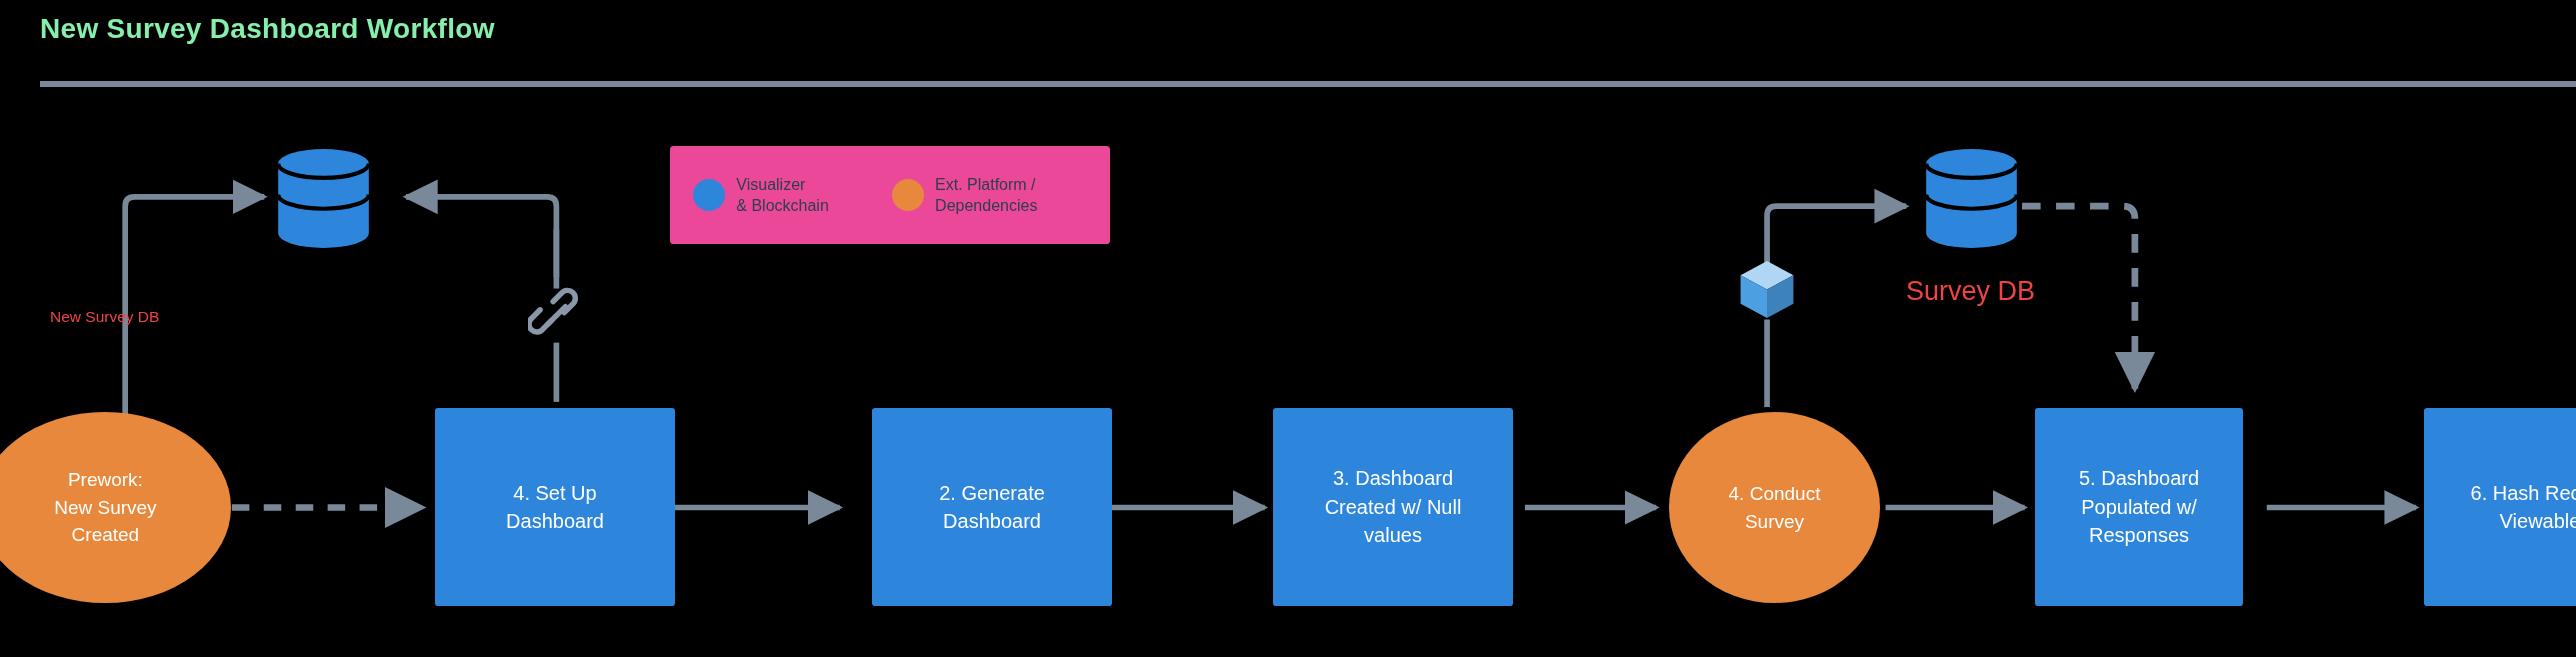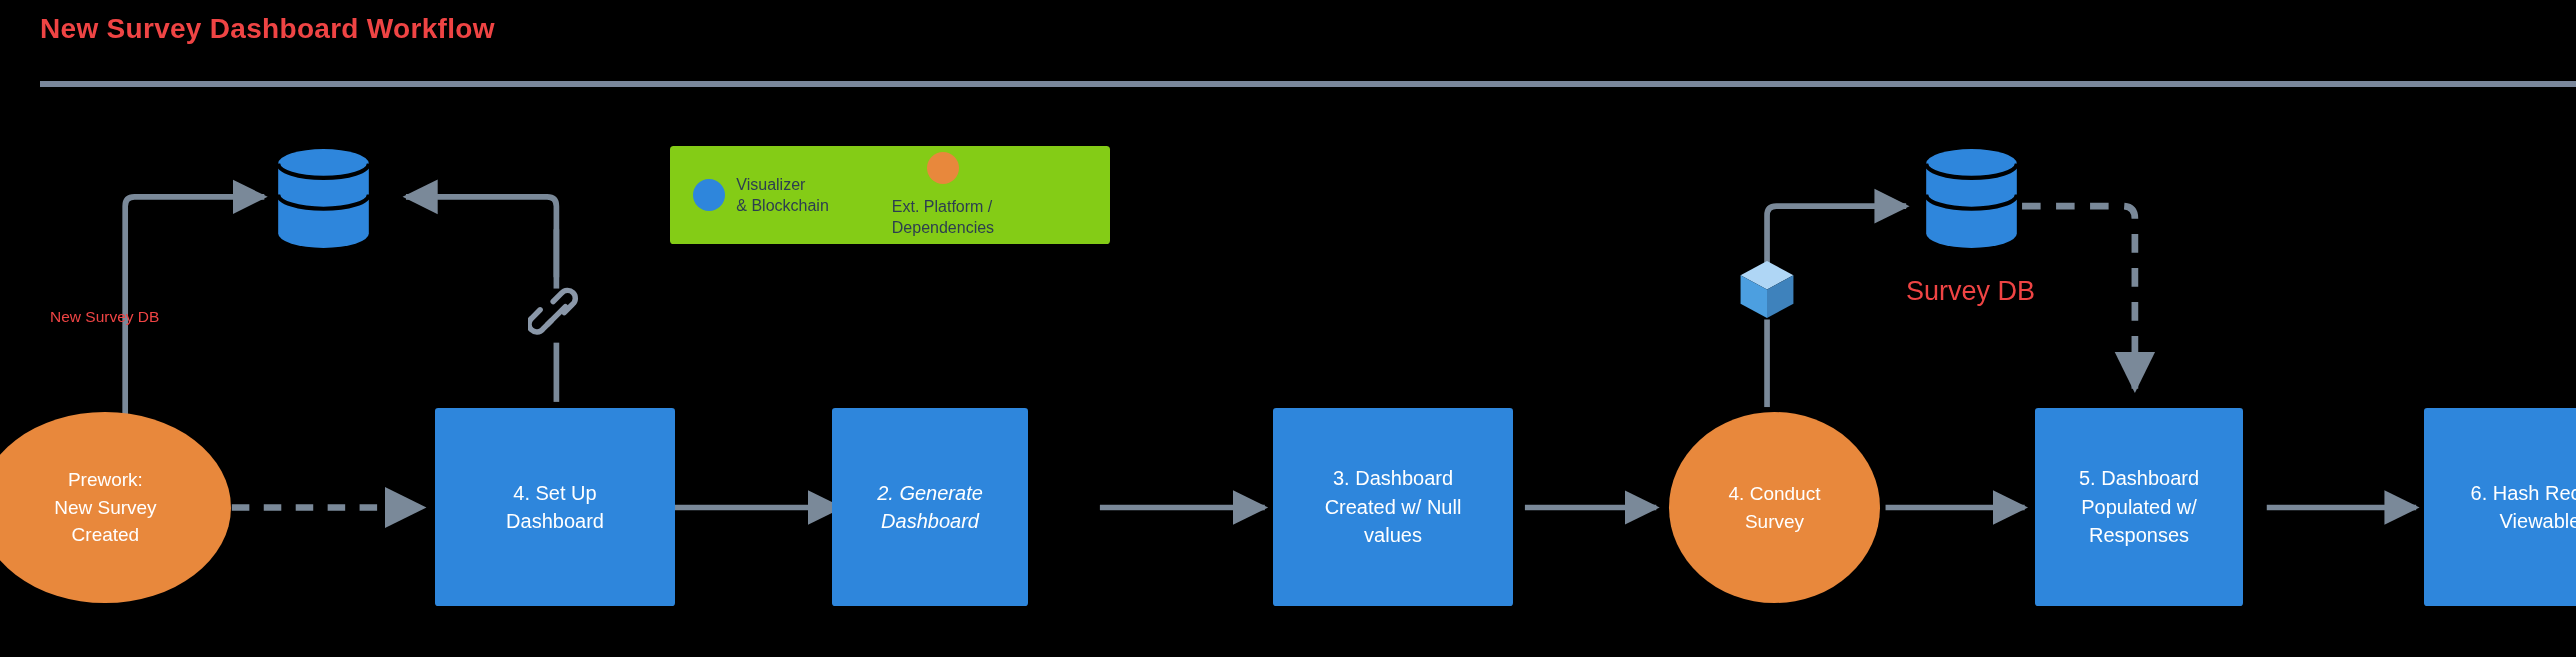--- a/index.html
+++ b/index.html
@@ -17,21 +17,21 @@
     background: #000000;
   }
 
   
   #page-title {
     position: absolute;
     left: 40px;
     top: 13.4px;
     font-size: 28px;
     font-weight: bold;
-    color: #ef4444;
+    color: #86efac;
     letter-spacing: 0.3px;
     white-space: nowrap;
   }
   #title-divider {
     position: absolute;
     left: 40px;
     top: 81px;
     width: 2608px;
     height: 5.7px;
     background: #7A879B;
@@ -46,32 +46,32 @@
     pointer-events: none;
   }
 
   
   #legend {
     position: absolute;
     left: 670px;
     top: 146px;
     width: 440px;
     height: 98px;
-    background: #84cc16;
+    background: #ec4899;
     border-radius: 3.6px;
     display: flex;
     align-items: center;
   }
   .legend-entry {
     display: flex;
     align-items: center;
     gap: 11.3px;
   }
   #legend-entry-0 { margin-left: 23px; }
-  #legend-entry-1 { margin-left: 63px; flex-direction: column; }
+  #legend-entry-1 { margin-left: 63px; }
   .legend-swatch {
     width: 32px;
     height: 32px;
     border-radius: 50%;
     flex: 0 0 auto;
   }
   .legend-label {
     font-size: 16px;
     line-height: 1.32;
     color: #2C3E50;
@@ -247,21 +247,21 @@
     </div>
   </div>
 
   <div class="node-circle" style="left:-20.6px; top:412px; width:252px; height:191px;">Prework:
 New Survey
 Created</div>
 
   <div class="node-box" style="left:435px; top:408px; width:240px; height:198px;">4. Set Up
 Dashboard</div>
 
-  <div class="node-box" style="left:832px; top:408px; width:196px; height:198px;font-style:italic;">2. Generate
+  <div class="node-box" style="left:872px; top:408px; width:240px; height:198px;">2. Generate
 Dashboard</div>
 
   <div class="node-box" style="left:1273px; top:408px; width:240px; height:198px;">3. Dashboard
 Created w/ Null
 values</div>
 
   <div class="node-circle" style="left:1669px; top:412px; width:211px; height:191px;">4. Conduct
 Survey</div>
 
   <div class="node-box" style="left:2035px; top:408px; width:208px; height:198px;">5. Dashboard

